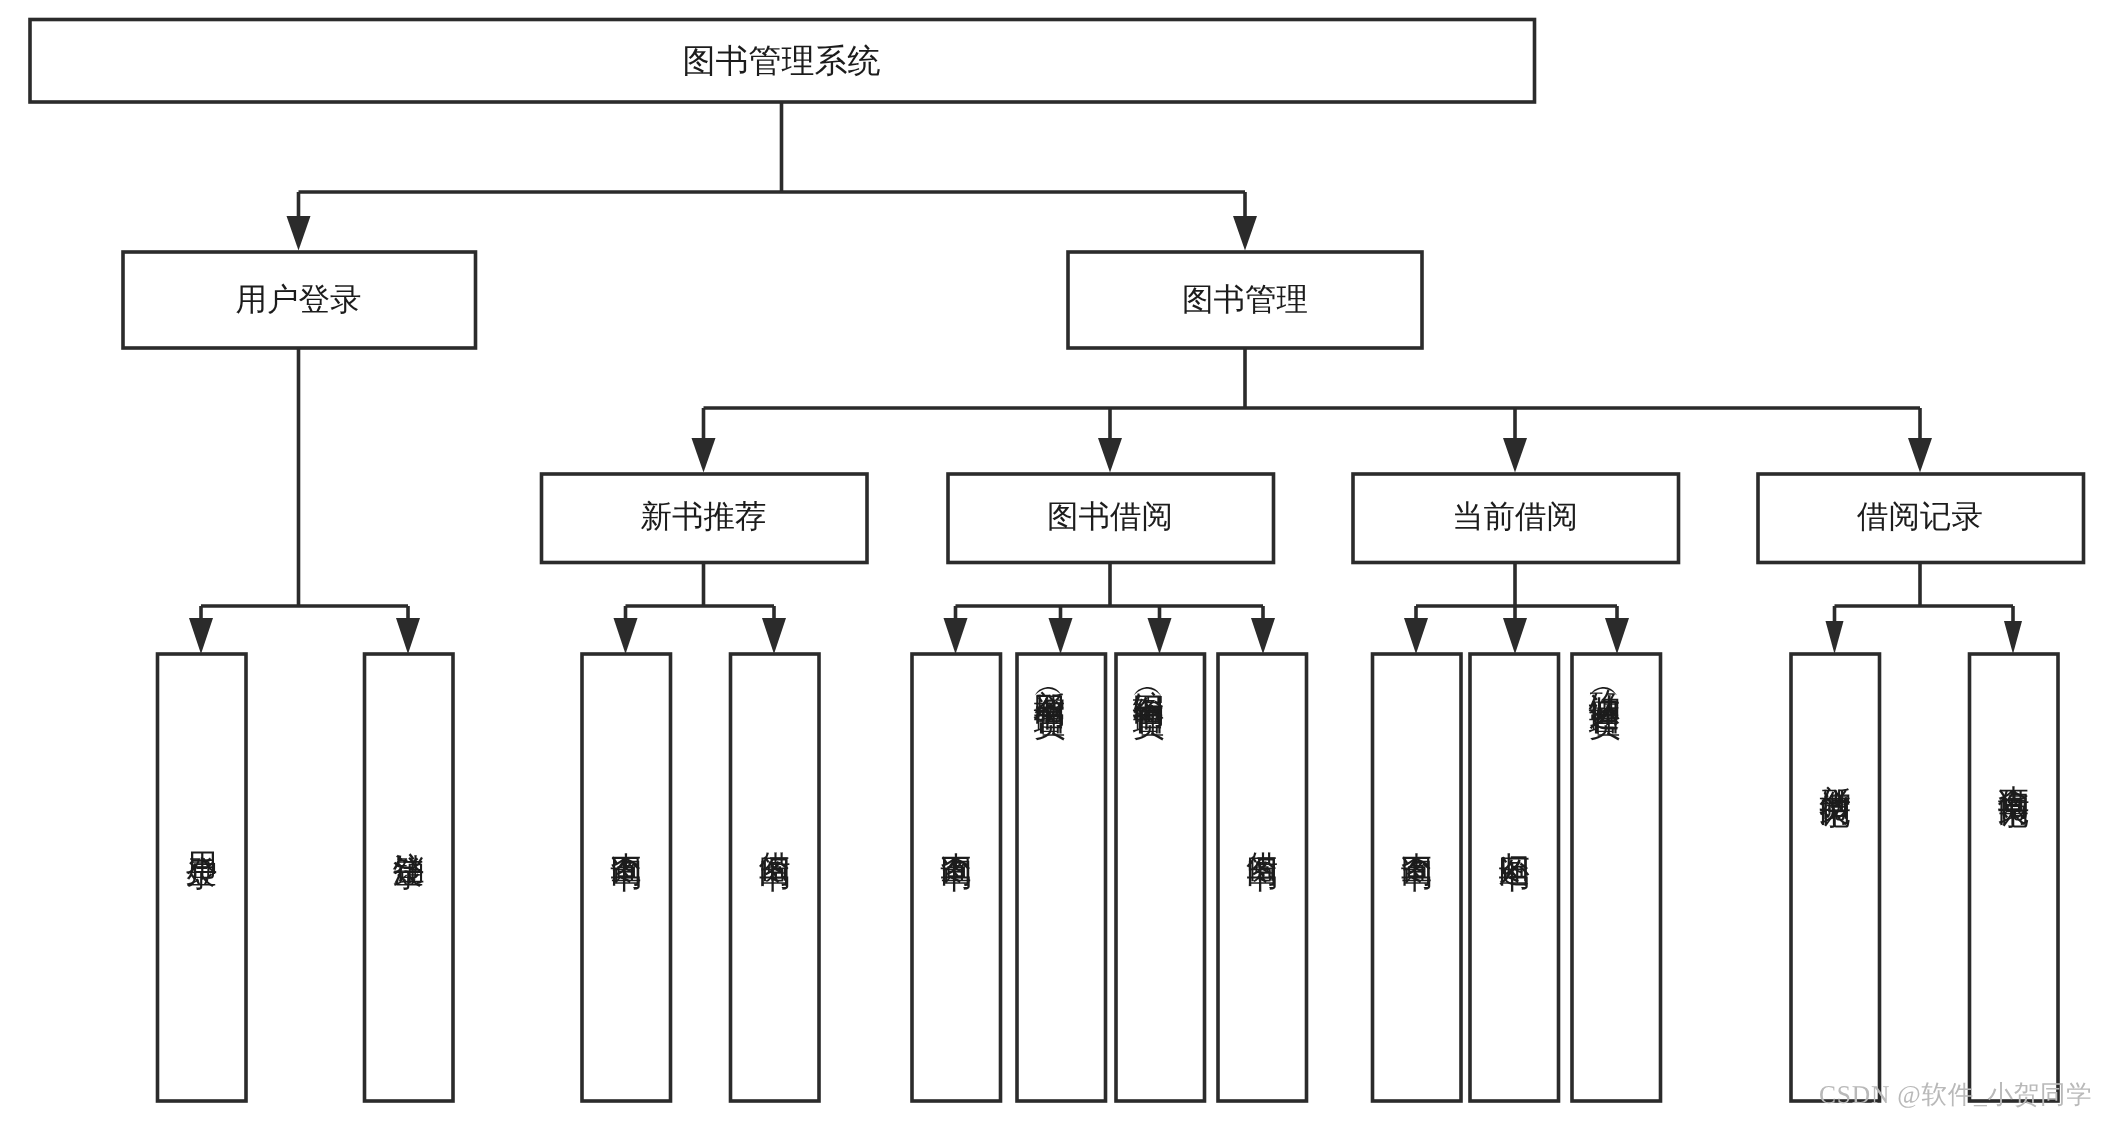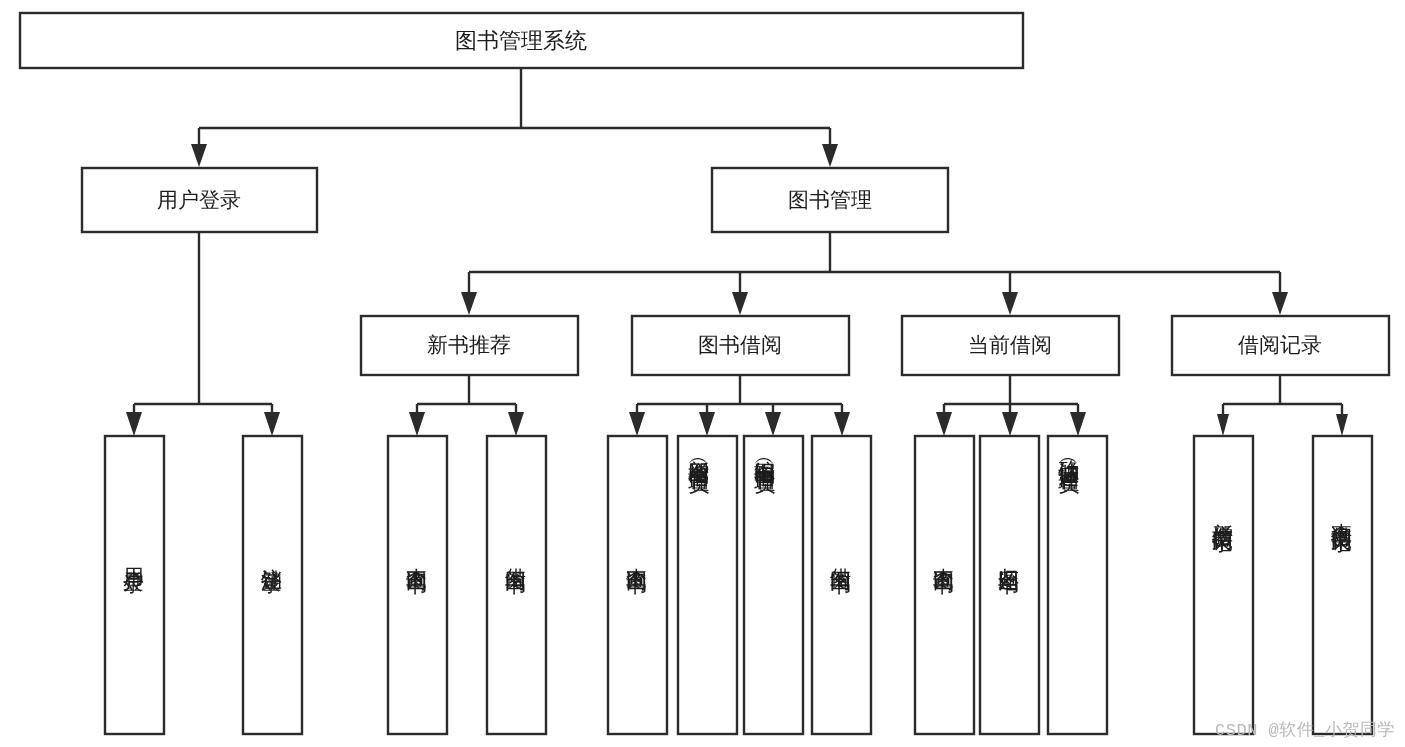--- a/index.html
+++ b/index.html
@@ -55,21 +55,21 @@
     fill: #1c1c1c;
     writing-mode: vertical-rl;
     text-orientation: upright;
     letter-spacing: 2px;
     text-anchor: middle;
   }
   .watermark {
     position: absolute;
     right: 10px;
     bottom: 6px;
-    font-family: Liberation Mono, monospace;
+    font-family: Liberation Serif, serif;
     font-size: 17px;
     color: #b9b9b9;
     letter-spacing: 0.5px;
     white-space: nowrap;
     pointer-events: none;
   }
 </style>
 </head>
 <body>
 

